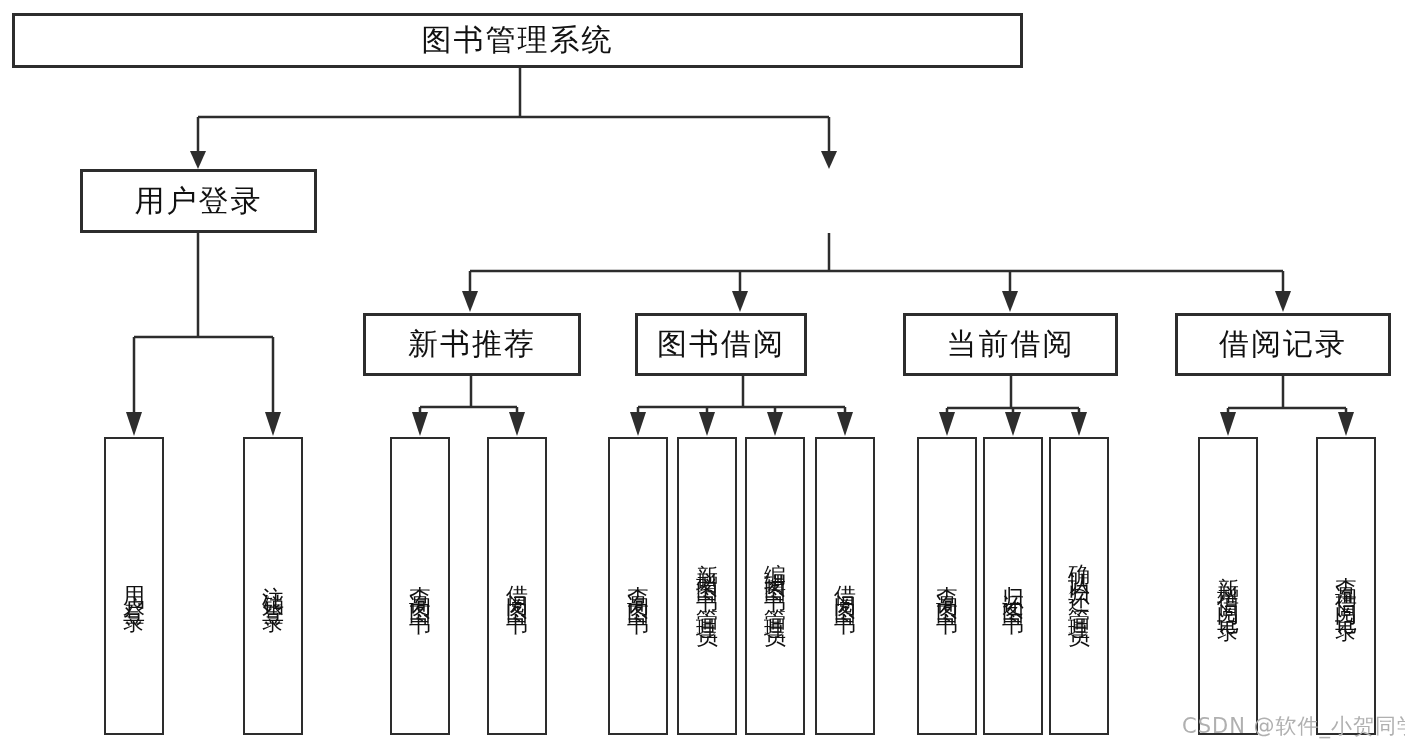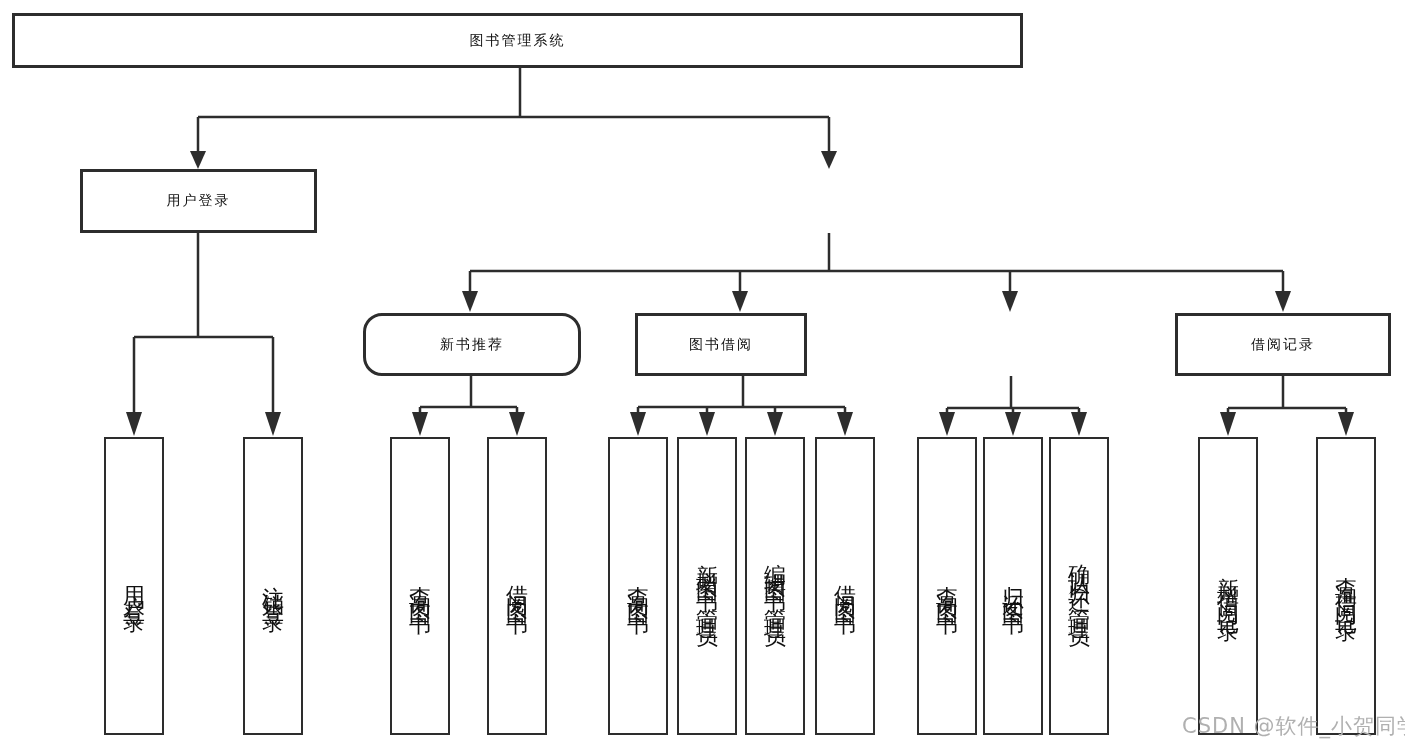--- a/index.html
+++ b/index.html
@@ -18,21 +18,21 @@
   }
   .node {
     position: absolute;
     box-sizing: border-box;
     border: 3px solid #2d2d2d;
     background: #ffffff;
     color: #111111;
     display: flex;
     align-items: center;
     justify-content: center;
-    font-size: 14px;
+    font-size: 30px;
     letter-spacing: 2px;
     text-align: center;
     z-index: 2;
   }
   .node.root { border-width: 3px; }
   .node.h { height: 64px; }
   .node.lv2 { height: 63px; }
   .node.v {
     top: 437px;
     width: 60px;
@@ -90,22 +90,23 @@
       <polygon points="1071,412 1087,412 1079,436"></polygon>
       <polygon points="1220,412 1236,412 1228,436"></polygon>
       <polygon points="1338,412 1354,412 1346,436"></polygon>
     </g>
   </svg>
 
   <div class="node root h" style="left:12px; top:13px; width:1011px; height:55px;">图书管理系统</div>
 
   <div class="node h" style="left:80px; top:169px; width:237px;">用户登录</div>
 
-  <div class="node lv2" style="left:363px; top:313px; width:218px;border-radius:19px;">新书推荐</div>
+  <div class="node lv2" style="left:363px; top:313px; width:218px;">新书推荐</div>
   <div class="node lv2" style="left:635px; top:313px; width:172px;">图书借阅</div>
+  <div class="node lv2" style="left:903px; top:313px; width:215px;">当前借阅</div>
   <div class="node lv2" style="left:1175px; top:313px; width:216px;">借阅记录</div>
 
   <div class="node v" style="left:104px;">用户登录</div>
   <div class="node v" style="left:243px;">注销登录</div>
 
   <div class="node v" style="left:390px;">查询图书</div>
   <div class="node v" style="left:487px;">借阅图书</div>
 
   <div class="node v" style="left:608px;">查询图书</div>
   <div class="node v" style="left:677px;">新增图书（管理员）</div>

